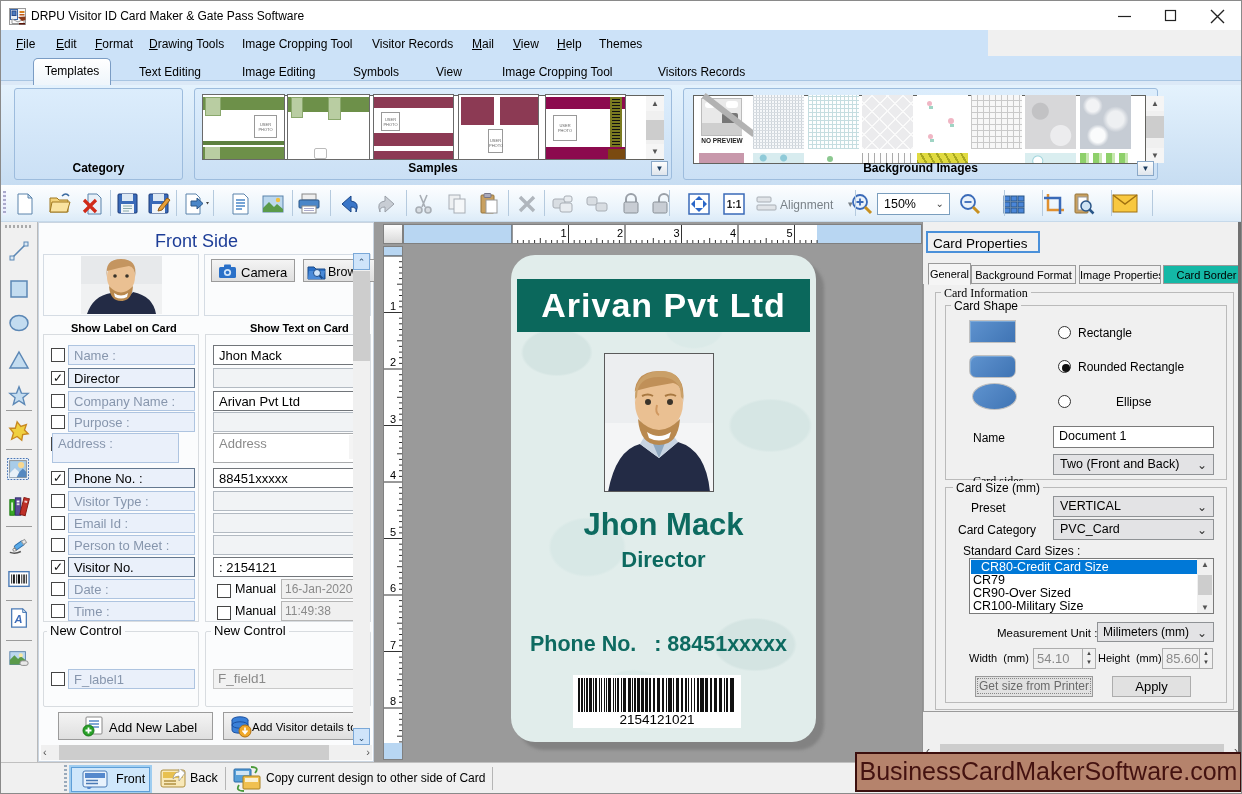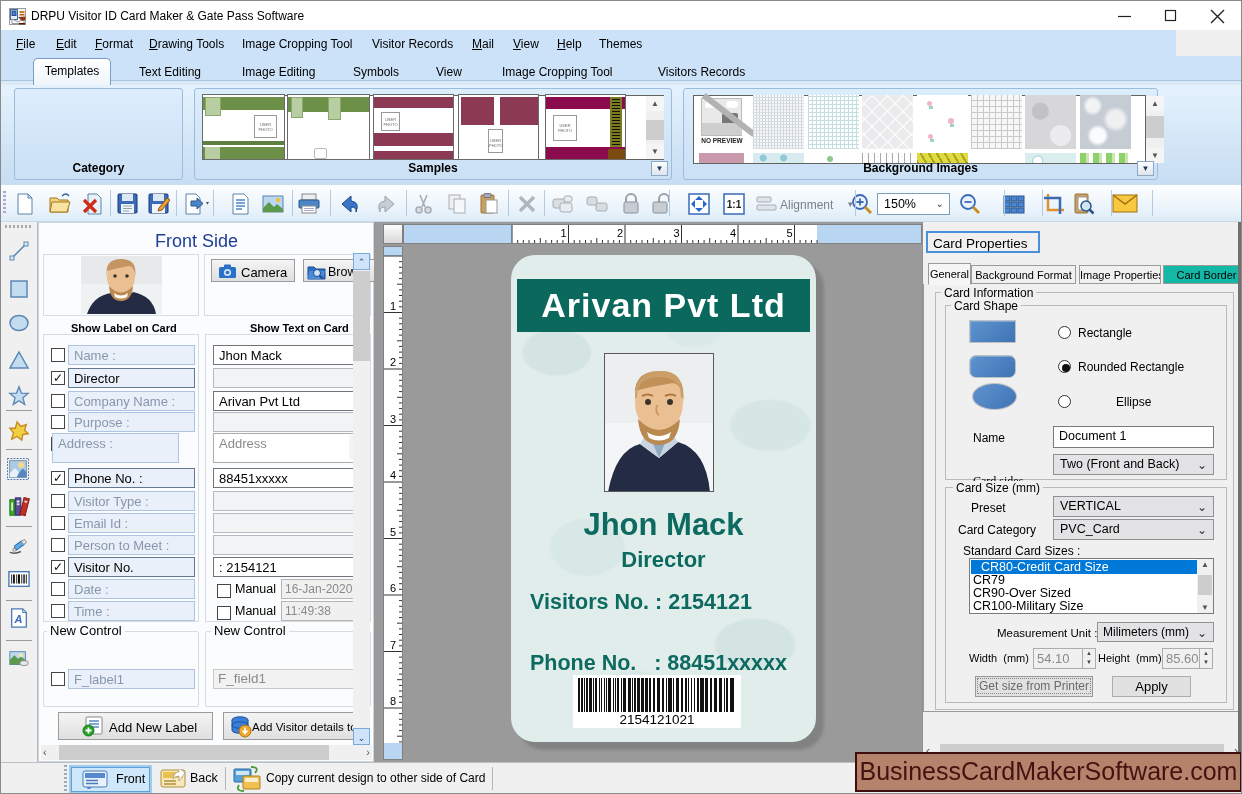--- a/index.html
+++ b/index.html
@@ -4,21 +4,21 @@
 <style>
 html,body{margin:0;padding:0;width:1242px;height:794px;overflow:hidden;
  font-family:"Liberation Sans",sans-serif;}
 *{box-sizing:border-box;}
 .abs{position:absolute;}
 #app{position:relative;width:1242px;height:794px;background:#f0f0f0;font-size:13px;color:#000;}
 
 #titlebar{left:0;top:0;width:1242px;height:30px;background:#fff;border-top:1px solid #5a86b8;}
 #titletext{left:31px;top:8px;font-size:12px;color:#000;}
 
-#menubar{left:0;top:30px;width:1176px;height:26px;background:#cce2f8;}
+#menubar{left:0;top:30px;width:988px;height:26px;background:#cce2f8;}
 .mitem{top:7px;font-size:12px;}
 .mitem u{text-decoration:underline;}
 
 #tabrow{left:0;top:56px;width:1242px;height:29px;background:#cce2f8;}
 .ttab{top:9px;font-size:12px;}
 #tabactive{left:33px;top:58px;width:78px;height:27px;background:linear-gradient(#fff,#eef5fb);border:1px solid #7a9cc4;border-bottom:none;border-radius:5px 5px 0 0;text-align:center;line-height:24px;font-size:12px;}
 
 #panelrow{left:0;top:85px;width:1242px;height:100px;background:linear-gradient(#e4f2fd,#c7ddf2);}
 .gbox{background:linear-gradient(#dcedfc,#cbe0f5);border:1px solid #9dbcdd;border-radius:3px;}
 .glabel{position:absolute;bottom:4px;width:100%;text-align:center;font-weight:bold;font-size:12px;}
@@ -765,22 +765,21 @@
    <path d="M34 66 q21 22 42 0 q-2 26 -21 26 q-19 0 -21 -26z" fill="#b9894f"></path>
    <path d="M43 79 q12 8 24 0 l-2 6 q-10 5 -20 0z" fill="#fdfdfd"></path>
    <circle cx="44" cy="49" r="3" fill="#3a332a"></circle>
           <circle cx="66" cy="49" r="3" fill="#3a332a"></circle>
    <path d="M38 43 q6 -3 11 0 M61 43 q6 -3 11 0" stroke="#a87840" stroke-width="2" fill="none"></path>
    <path d="M53 52 q-2 8 2 10" stroke="#d09860" stroke-width="2" fill="none"></path>
    <rect x="0.5" y="0.5" width="109" height="138" fill="none" stroke="#5a5a5a"></rect>
    </svg>
   <div class="abs" style="left:0;top:252px;width:305px;text-align:center;font-weight:bold;font-size:31px;color:#0d6a60;">Jhon Mack</div>
   <div class="abs" style="left:0;top:292px;width:305px;text-align:center;font-weight:bold;font-size:22px;color:#0d6a60;">Director</div>
-  <div class="abs" style="left:19px;top:335px;font-weight:bold;font-size:21.5px;color:#0d6a60;">Visitors No. : 2154121</div>
-  <div class="abs" style="left:19px;top:377px;font-weight:bold;font-size:21.5px;color:#0d6a60;margin-top:19px;">Phone No.&nbsp;&nbsp;&nbsp;: 88451xxxxx</div>
+  <div class="abs" style="left:19px;top:377px;font-weight:bold;font-size:21.5px;color:#0d6a60;">Phone No.&nbsp;&nbsp;&nbsp;: 88451xxxxx</div>
   <div class="abs" style="left:62px;top:420px;width:168px;height:53px;background:#fff;">
    <svg class="abs" style="left:5px;top:3px" width="158" height="34" viewBox="0 0 158 34">
             <rect x="0" y="0" width="2" height="34" fill="#111"></rect>
             <rect x="3" y="0" width="2" height="34" fill="#111"></rect>
             <rect x="6" y="0" width="1" height="34" fill="#111"></rect>
             <rect x="8" y="0" width="2" height="34" fill="#111"></rect>
             <rect x="11" y="0" width="3" height="34" fill="#111"></rect>
             <rect x="15" y="0" width="1" height="34" fill="#111"></rect>
             <rect x="17" y="0" width="2" height="34" fill="#111"></rect>
             <rect x="21" y="0" width="1" height="34" fill="#111"></rect>
@@ -830,21 +829,21 @@
 <div id="rightpanel" class="abs">
 <div class="abs" style="left:3px;top:9px;width:114px;height:22px;border:2px solid #4a90d9;font-size:13.5px;padding:3px 5px;background:#f0f0f0;white-space:nowrap;">Card Properties</div>
 
 <div class="abs" style="left:0px;top:62px;width:317px;height:428px;background:#f0f0f0;border:1px solid #9a9a9a;border-top:none;"></div>
 <div class="abs" style="left:48px;top:43px;width:105px;height:19px;background:#f0f0f0;border:1px solid #9a9a9a;font-size:11px;text-align:center;line-height:18px;white-space:nowrap;overflow:hidden;">Background Format</div>
 <div class="abs" style="left:156px;top:43px;width:82px;height:19px;background:#f0f0f0;border:1px solid #9a9a9a;font-size:11px;text-align:center;line-height:18px;white-space:nowrap;overflow:hidden;">Image Properties</div>
 <div class="abs" style="left:240px;top:43px;width:87px;height:19px;background:#14b8a6;border:1px solid #9a9a9a;font-size:11px;text-align:center;line-height:18px;white-space:nowrap;overflow:hidden;">Card Border</div>
 <div class="abs" style="left:5px;top:41px;width:43px;height:22px;background:#f5f5f5;border:1px solid #9a9a9a;border-bottom:1px solid #f5f5f5;font-size:11px;text-align:center;line-height:20px;">General</div>
 
 <div class="grp abs" style="left:12px;top:70px;width:299px;height:418px;"></div>
-<div class="grplbl abs" style="left:18px;top:64px;">Card Information</div>
+<div class="grplbl abs" style="left:18px;top:64px;font-family:Liberation Serif, serif;">Card Information</div>
 <div class="grp abs" style="left:22px;top:83px;width:282px;height:175px;"></div>
 <div class="grplbl abs" style="left:28px;top:77px;">Card Shape</div>
 <div class="abs" style="left:46px;top:98px;width:47px;height:23px;background:linear-gradient(135deg,#5f93cf,#3f74b4);border:1px solid #c0c0c0;box-shadow:inset 1px 1px 0 #7aa8d8;"></div>
 <div class="abs" style="left:46px;top:133px;width:47px;height:23px;border-radius:7px;background:linear-gradient(135deg,#5f93cf,#3f74b4);border:1px solid #c0c0c0;box-shadow:inset 1px 1px 0 #7aa8d8;"></div>
 <div class="abs" style="left:49px;top:161px;width:45px;height:27px;border-radius:50%;background:linear-gradient(135deg,#5f93cf,#3f74b4);border:1px solid #c0c0c0;"></div>
 <div class="abs" style="left:135px;top:104px;width:13px;height:13px;border:1px solid #333;border-radius:50%;background:#fff;"></div>
 <div class="abs" style="left:155px;top:104px;font-size:12px;">Rectangle</div>
 <div class="abs" style="left:135px;top:138px;width:13px;height:13px;border:1px solid #333;border-radius:50%;background:#fff;"></div>
 <div class="abs" style="left:138.5px;top:141.5px;width:8px;height:8px;border-radius:50%;background:#111;"></div>
 <div class="abs" style="left:155px;top:138px;font-size:12px;">Rounded Rectangle</div>

